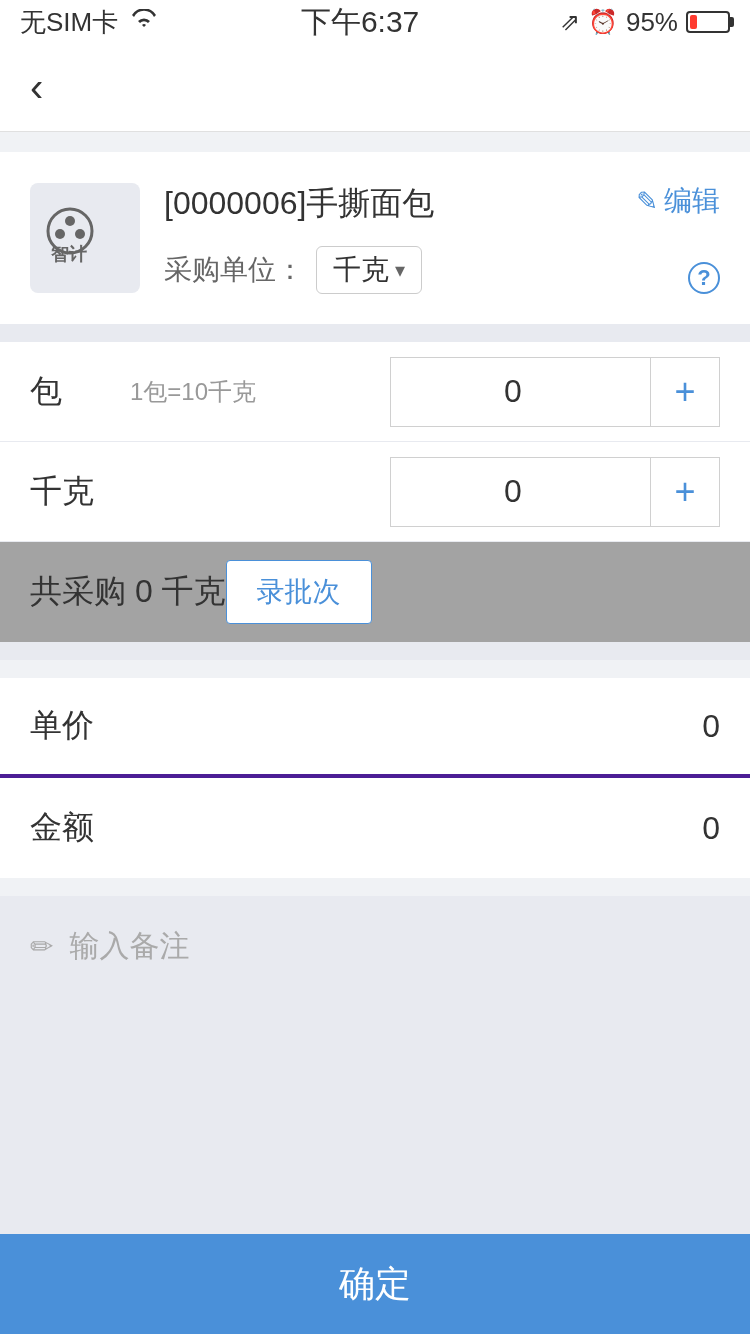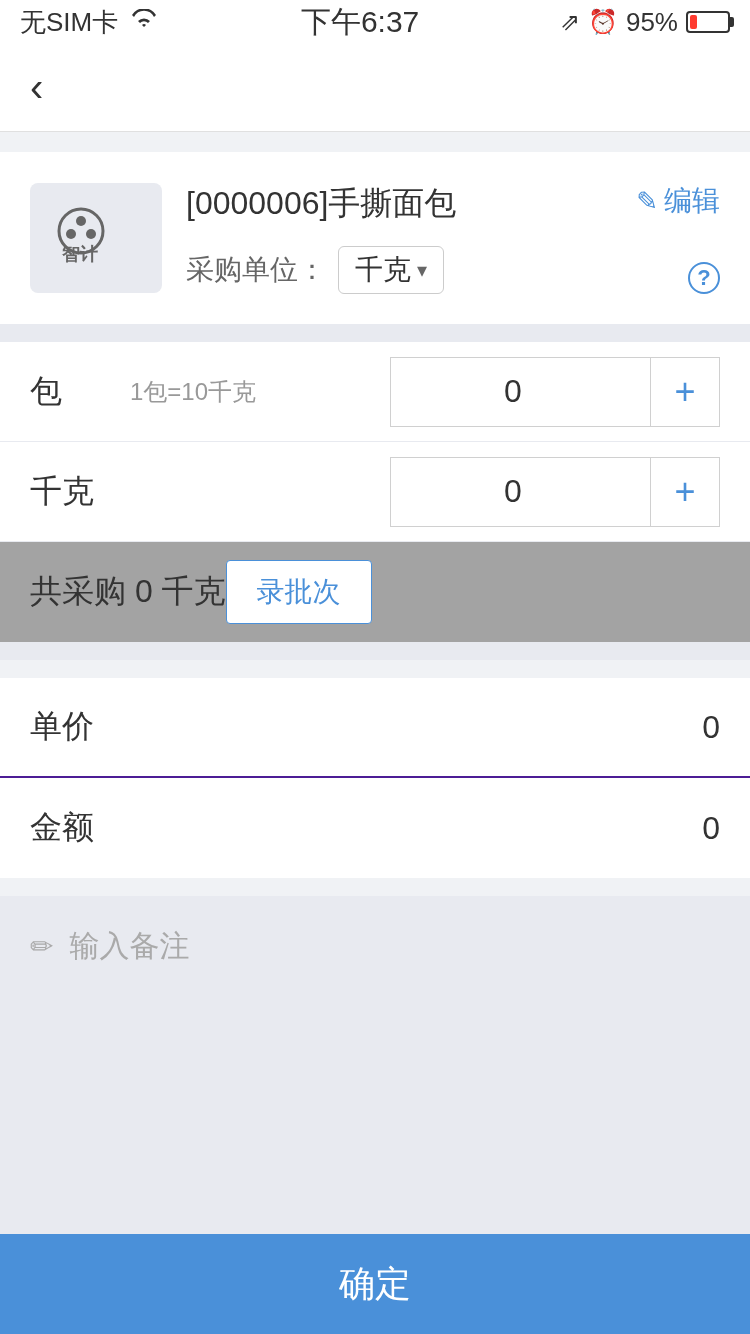--- a/index.html
+++ b/index.html
@@ -98,21 +98,21 @@
     .product-card {
       background: #fff;
       margin-top: 20px;
       padding: 30px 30px 30px 30px;
       display: flex;
       align-items: center;
       gap: 24px;
       position: relative;
     }
     .product-image {
-      width: 132px;
+      width: 110px;
       height: 110px;
       background: #e8eaf0;
       border-radius: 8px;
       display: flex;
       align-items: center;
       justify-content: center;
       flex-shrink: 0;
     }
     .product-logo {
       font-size: 28px;
@@ -259,21 +259,21 @@
     .price-section {
       background: #fff;
       margin-top: 18px;
     }
     .price-row {
       display: flex;
       align-items: center;
       justify-content: space-between;
       padding: 0 30px;
       height: 100px;
-      border-bottom: 2px solid #4c1d95;
+      border-bottom: 4px solid #4c1d95;
     }
     .price-row:last-child {
       border-bottom: none;
     }
     .price-label {
       font-size: 32px;
       color: #333;
     }
     .price-value {
       font-size: 32px;

